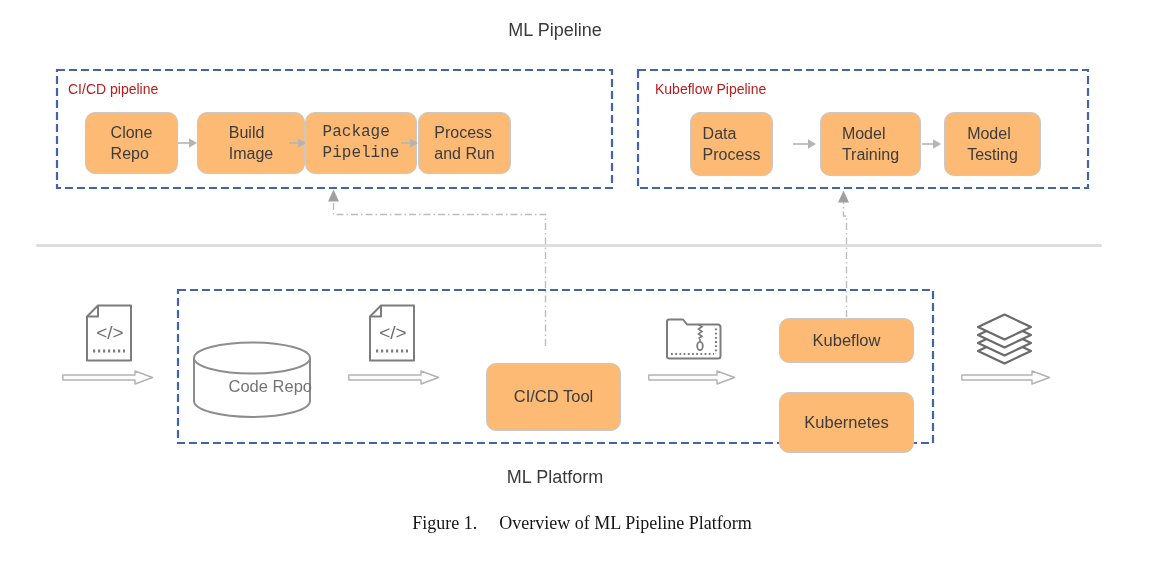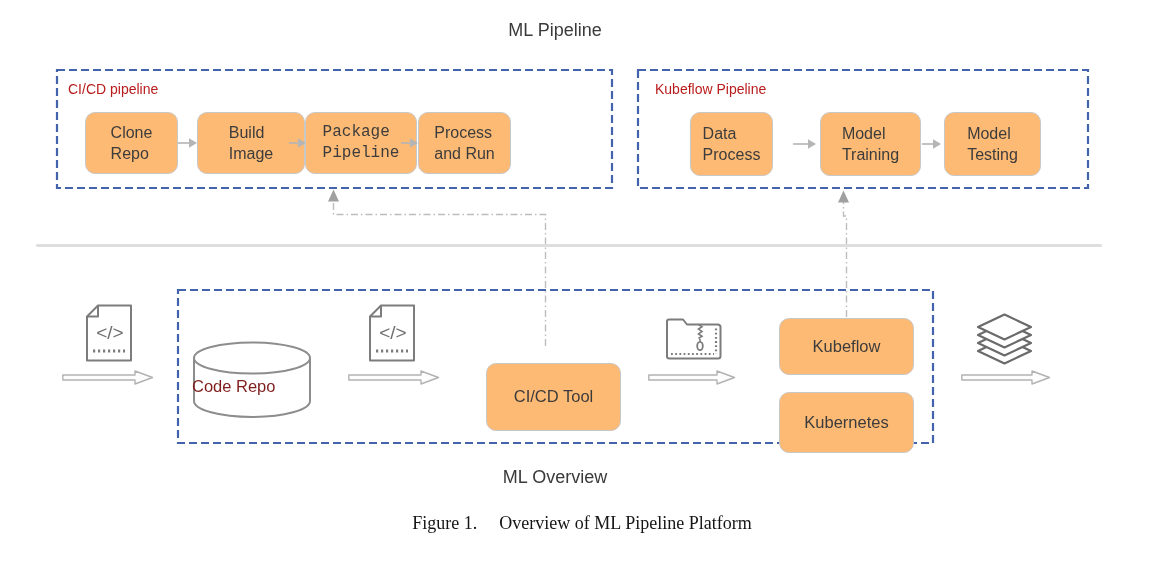--- a/index.html
+++ b/index.html
@@ -11,21 +11,21 @@
   #overlay{position:absolute;left:0;top:0;width:1164px;height:564px;pointer-events:none;}
   .section-title{position:absolute;font-size:18px;color:#3a3a3a;text-align:center;}
   .group-label{position:absolute;font-size:14px;color:#b91c1c;}
   .node{
     position:absolute;background:#fdba74;border:1.6px solid #c8c8c8;border-radius:10px;
     display:flex;align-items:center;justify-content:center;color:#3c3c3c;box-sizing:border-box;
   }
   .node .lbl{white-space:pre-line;text-align:left;line-height:1.32;font-size:16px;}
   .node .lbl1{font-size:16.5px;}
   .divider{position:absolute;left:36px;top:244px;width:1066px;height:3px;background:#dedede;border-radius:2px;}
-  .cyl-label{position:absolute;left:192px;top:377px;width:120px;text-align:left;font-size:16.5px;color:#7f1d1d;}
+  .cyl-label{position:absolute;left:192px;top:377px;width:120px;text-align:right;font-size:16.5px;color:#737373;}
   .caption{position:absolute;left:0;top:513px;width:1164px;text-align:center;
     font-family:"Liberation Serif",serif;font-size:18px;color:#151515;}
   .caption .fig-label{margin-right:22px;}
   svg{display:block;}
 </style>
 </head>
 <body>
 
 <div id="canvas">
 
@@ -134,36 +134,36 @@
     <path d="M33.5,9.5 l3.5,2.2 l-3.5,2.4 l3.5,2.4 l-3.5,2.4 l3.5,2.4 l-3.5,2.2" fill="none" stroke="#7c7c7c" stroke-width="1.6"></path>
     <line x1="35" y1="24" x2="35" y2="26.5" stroke="#7c7c7c" stroke-width="1.6"></line>
     <ellipse cx="35" cy="31" rx="2.8" ry="4.2" fill="none" stroke="#7c7c7c" stroke-width="1.8"></ellipse>
     <line x1="6" y1="39" x2="49" y2="39" stroke="#7c7c7c" stroke-width="2.2" stroke-dasharray="1.8 2.4"></line>
     <line x1="51" y1="13.5" x2="51" y2="39" stroke="#7c7c7c" stroke-width="2.2" stroke-dasharray="1.8 2.4"></line>
   </svg>
   <svg class="abs" style="left:648px;top:370px;" width="88" height="15" viewBox="0 0 88 15">
     <path d="M0.8,5 L69,5 L69,1 L86.5,7.5 L69,14 L69,10 L0.8,10 Z" fill="#fdfdfd" stroke="#b2b2b2" stroke-width="1.4" stroke-linejoin="round"></path>
   </svg>
 
-  <div class="node" style="left:779px;top:318px;width:135px;height:57px;">
+  <div class="node" style="left:779px;top:318px;width:135px;height:45px;">
     <span class="lbl lbl1">Kubeflow</span>
   </div>
   <div class="node" style="left:779px;top:392px;width:135px;height:61px;">
     <span class="lbl lbl1">Kubernetes</span>
   </div>
 
   <svg class="abs" style="left:976px;top:311px;" width="57" height="54" viewBox="0 0 57 54">
     <path d="M2,40 L28.5,27.5 L55,40 L28.5,52.5 Z" fill="#ffffff" stroke="#6a6a6a" stroke-width="2.2" stroke-linejoin="round"></path>
     <path d="M2,32 L28.5,19.5 L55,32 L28.5,44.5 Z" fill="#ffffff" stroke="#6a6a6a" stroke-width="2.2" stroke-linejoin="round"></path>
     <path d="M2,24 L28.5,11.5 L55,24 L28.5,36.5 Z" fill="#ffffff" stroke="#6a6a6a" stroke-width="2.2" stroke-linejoin="round"></path>
     <path d="M2,16 L28.5,3.5 L55,16 L28.5,28.5 Z" fill="#ffffff" stroke="#6a6a6a" stroke-width="2.2" stroke-linejoin="round"></path>
   </svg>
   <svg class="abs" style="left:961px;top:370px;" width="90" height="15" viewBox="0 0 90 15">
     <path d="M0.8,5 L71,5 L71,1 L88.5,7.5 L71,14 L71,10 L0.8,10 Z" fill="#fdfdfd" stroke="#b2b2b2" stroke-width="1.4" stroke-linejoin="round"></path>
   </svg>
 
-  <div class="section-title" style="left:440px;top:467px;width:230px;">ML Overview</div>
+  <div class="section-title" style="left:440px;top:467px;width:230px;">ML Platform</div>
 
   <div class="caption">
     <span class="fig-label">Figure 1.</span><span>Overview of ML Pipeline Platform</span>
   </div>
 
 </div>
 
 </body></html>

